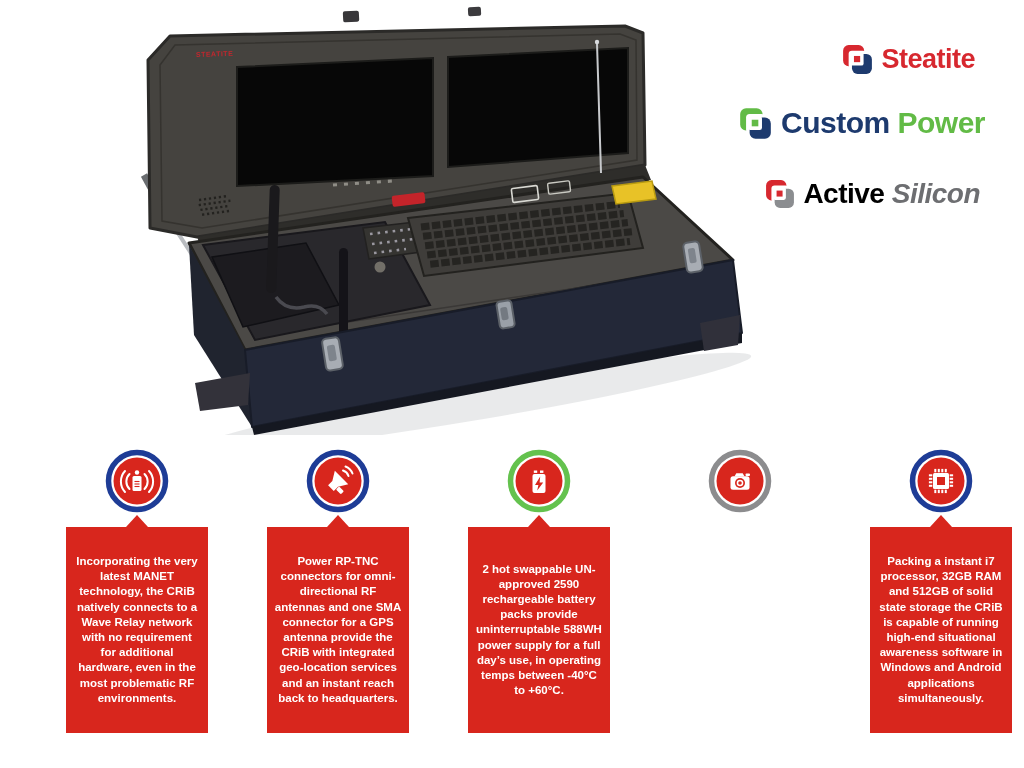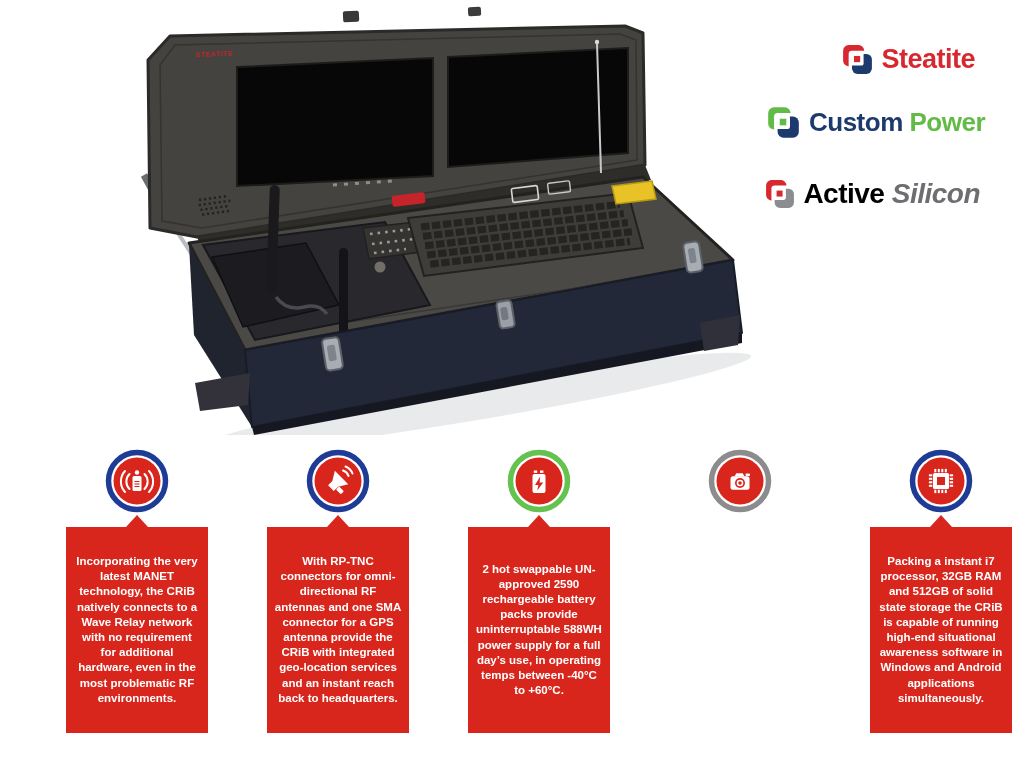--- a/index.html
+++ b/index.html
@@ -14,21 +14,21 @@
 
   
   .logo{position:absolute;display:flex;align-items:center;white-space:nowrap;}
   .logo svg{display:block;}
   .logo .txt{font-weight:bold;letter-spacing:-0.5px;}
   #logo-steatite{top:44px;right:49px;}
   #logo-steatite svg{width:31px;height:31px;margin-right:8px;}
   #logo-steatite .txt{font-size:27px;color:#d7282f;}
   #logo-custompower{top:106px;right:39px;}
   #logo-custompower svg{width:33px;height:33px;margin-right:9px;}
-  #logo-custompower .txt{font-size:26px;}
+  #logo-custompower .txt{font-size:30px;}
   #logo-custompower .t1{color:#1d3a6e;}
   #logo-custompower .t2{color:#62bb46;}
   #logo-activesilicon{top:178px;right:44px;}
   #logo-activesilicon svg{width:30px;height:30px;margin-right:8px;}
   #logo-activesilicon .txt{font-size:28px;}
   #logo-activesilicon .t1{color:#000000;}
   #logo-activesilicon .t2{color:#6d6e71;font-weight:bold;font-style:italic;}
 
   
   .features{position:absolute;left:66px;top:448px;width:946px;display:flex;gap:59px;}
@@ -209,21 +209,21 @@
           <path d="M23 29 h6 l9 -5.5 v19 l-9 -5.5 h-6 z" fill="#ffffff"></path>
           <rect x="25.5" y="37.5" width="4.5" height="7" rx="1.2" fill="#ffffff"></rect>
         </g>
         <g stroke="#ffffff" stroke-width="2" fill="none" stroke-linecap="round">
           <path d="M38 22.5 a8.5 8.5 0 0 1 5.5 5.5"></path>
           <path d="M40.5 18.5 a12.5 12.5 0 0 1 7 7"></path>
         </g>
       </svg>
     </div>
     <div class="fbox">
-      <p>With RP-TNC connectors for omni-directional RF antennas and one SMA connector for a GPS antenna provide the CRiB with integrated geo-location services and an instant reach back to headquarters.</p>
+      <p>Power RP-TNC connectors for omni-directional RF antennas and one SMA connector for a GPS antenna provide the CRiB with integrated geo-location services and an instant reach back to headquarters.</p>
     </div>
   </div>
 
   <div class="feature">
     <div class="ficon">
       <svg viewBox="0 0 66 66">
         <circle cx="33" cy="33" r="28.5" fill="#ffffff" stroke-width="5.5" stroke="#64c24e"></circle>
         <circle cx="33" cy="33" r="23.5" fill="#d8261d"></circle>
         <rect x="27.8" y="22.5" width="3.4" height="2.4" fill="#ffffff"></rect>
         <rect x="34" y="22.5" width="3.4" height="2.4" fill="#ffffff"></rect>

